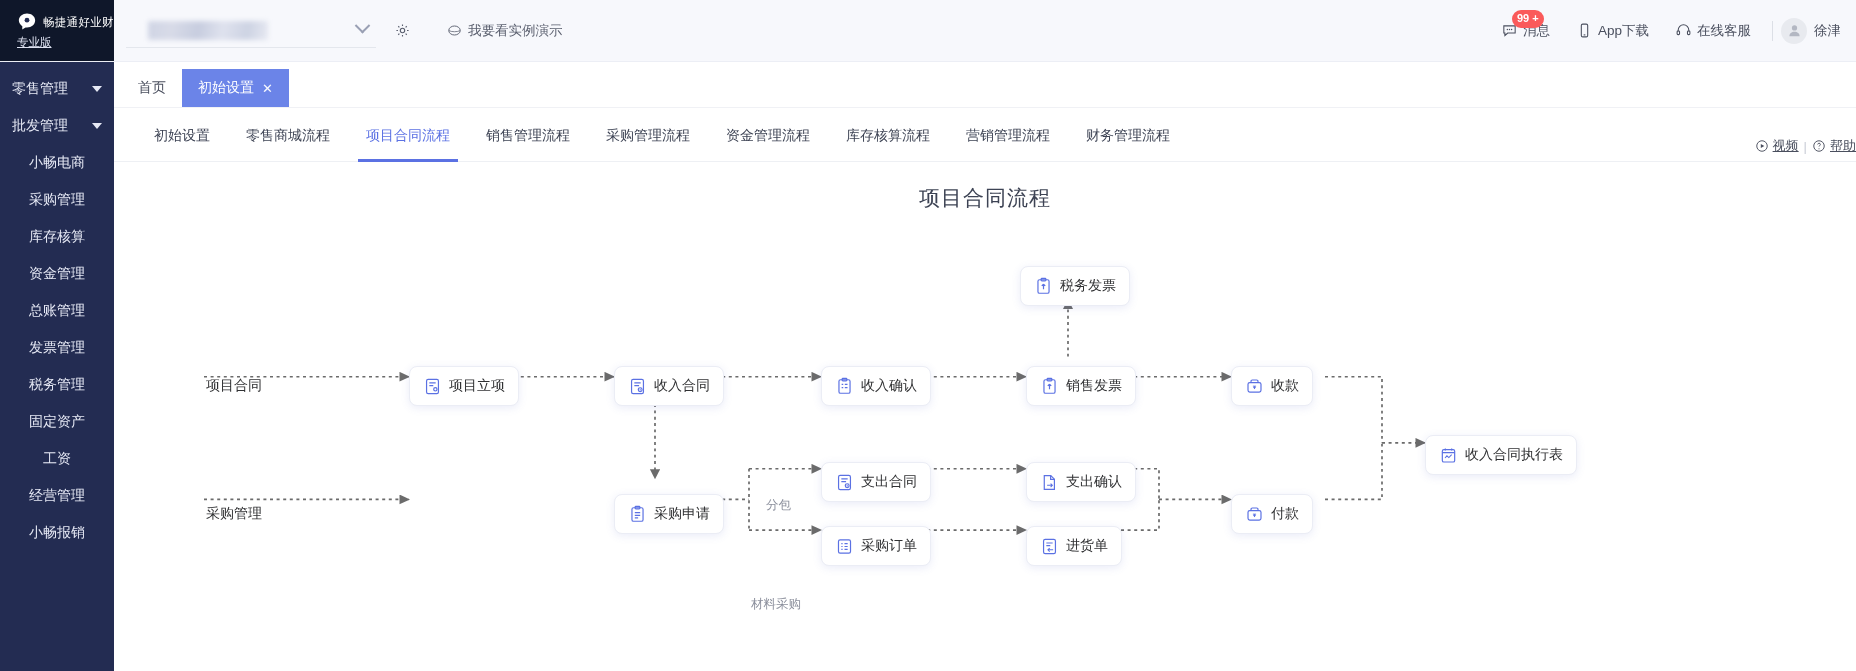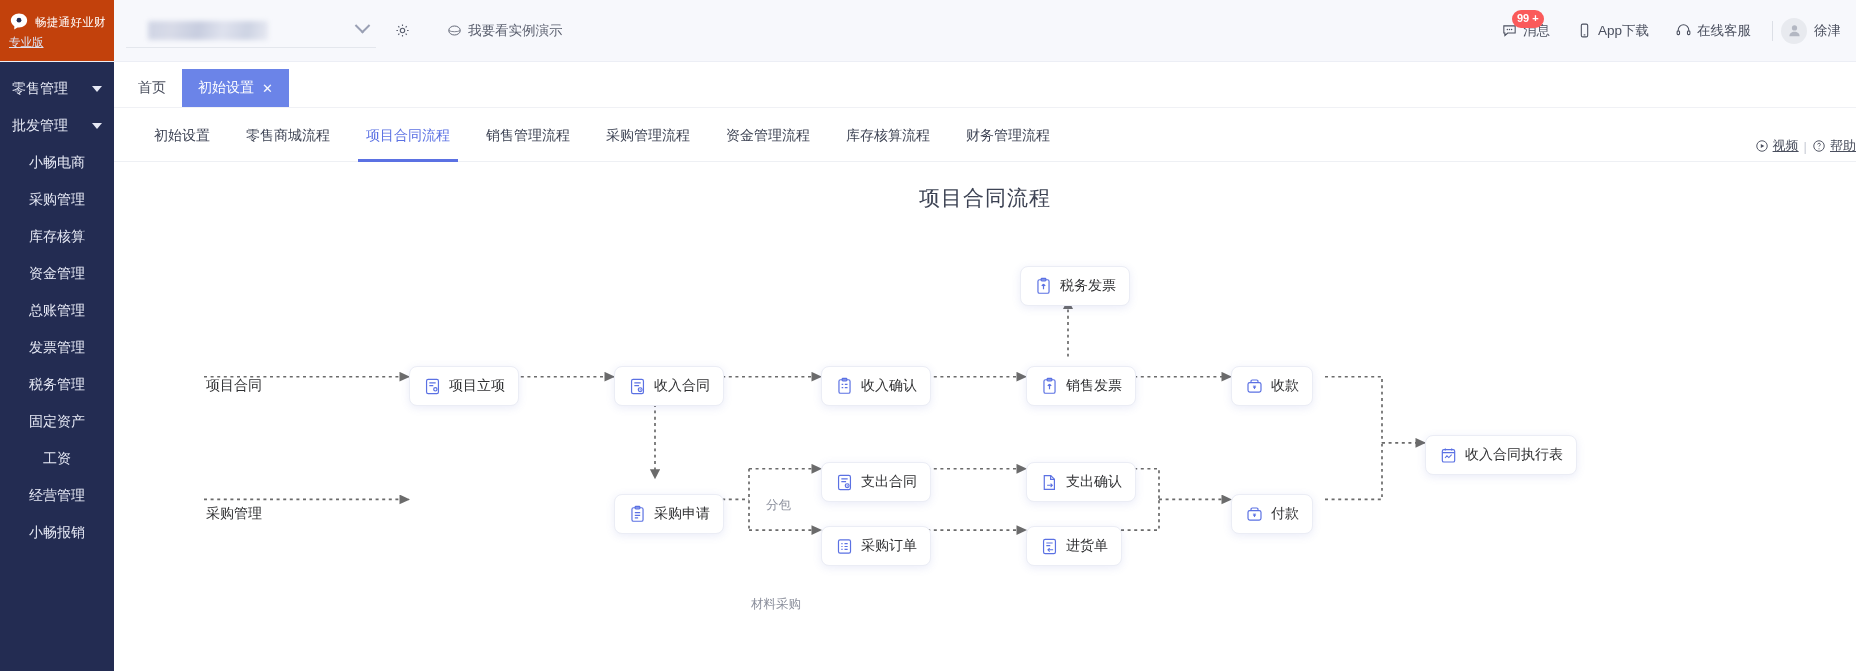--- a/index.html
+++ b/index.html
@@ -18,26 +18,26 @@
     height: 62px;
     flex: 0 0 62px;
     background: #f7f8fc;
     display: flex;
     align-items: stretch;
     border-bottom: 1px solid #eceef5;
   }
   .brand {
     width: 114px;
     flex: 0 0 114px;
-    background: #c2410c;
+    background: #0f172a;
     color: #fff;
     display: flex;
     flex-direction: column;
     justify-content: center;
-    padding-left: 8px;
+    padding-left: 16px;
     position: relative;
   }
   .brand-row { display: flex; align-items: center; gap: 5px; }
   .brand-logo { width: 22px; height: 22px; flex: 0 0 22px; }
   .brand-name {
     font-size: 11.5px; white-space: nowrap; letter-spacing: .3px;
     color: #ffffff; overflow: hidden;
   }
   .brand-sub {
     font-size: 11.5px; color: #dfe3f2; margin-top: 2px; padding-left: 1px; text-decoration: underline;
@@ -303,20 +303,21 @@
       </div>
 
       <div class="subtabs">
         <div class="stab">初始设置</div>
         <div class="stab">零售商城流程</div>
         <div class="stab active">项目合同流程</div>
         <div class="stab">销售管理流程</div>
         <div class="stab">采购管理流程</div>
         <div class="stab">资金管理流程</div>
         <div class="stab">库存核算流程</div>
+        <div class="stab">营销管理流程</div>
         <div class="stab">财务管理流程</div>
 
         <div class="subtabs-right">
           <span class="srt-item">
             <svg viewBox="0 0 24 24" width="14" height="14" fill="none" stroke="#4a4f5e" stroke-width="1.6">
               <circle cx="12" cy="12" r="9"></circle>
               <path d="M10 8.4l6 3.6-6 3.6z" fill="#4a4f5e" stroke="none"></path>
             </svg>
             <span>视频</span>
           </span>

